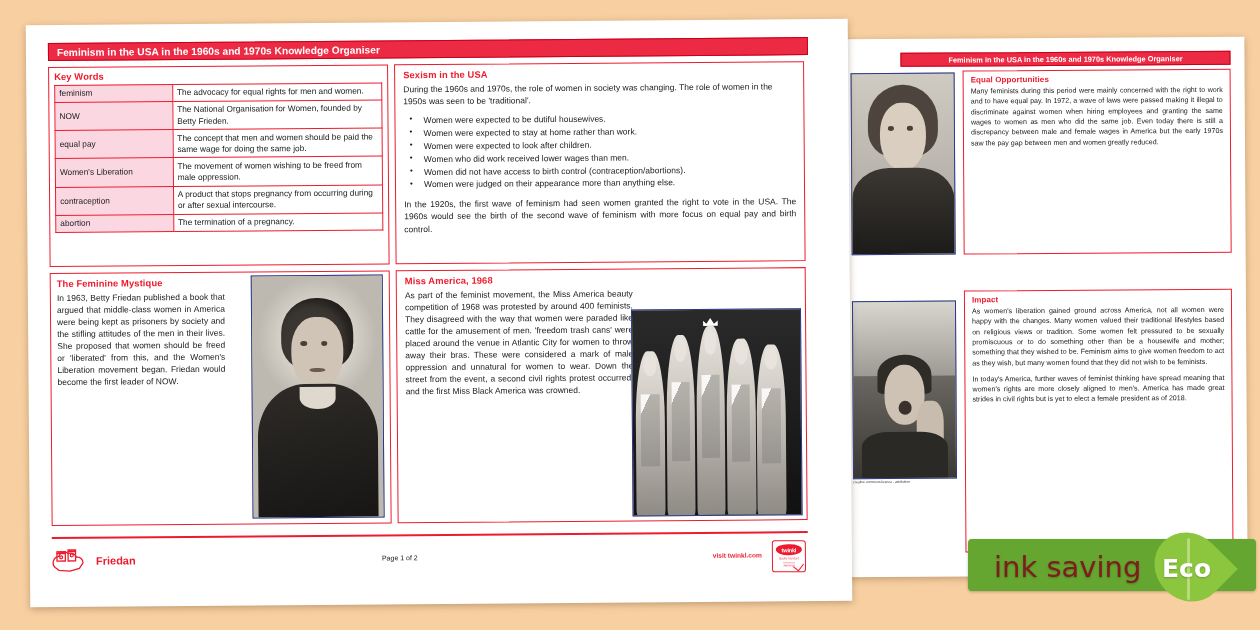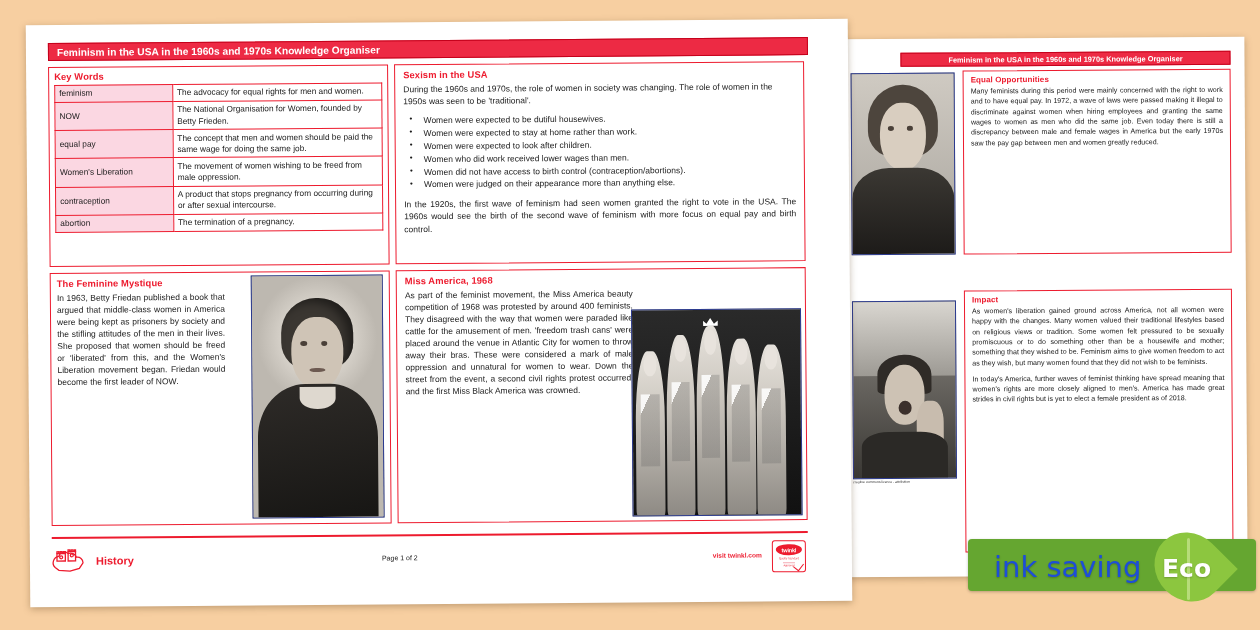--- a/index.html
+++ b/index.html
@@ -282,21 +282,21 @@
   #eco-overlay {
     position:absolute; left:968px; top:534px; width:288px; height:66px; z-index:20;
   }
   #eco-bar {
     position:absolute; left:0; top:5px; width:288px; height:52px;
     background:#65a630; border-radius:4px;
     box-shadow:0 1px 3px rgba(0,0,0,.25);
   }
   #eco-ink {
     position:absolute; left:26px; top:16px;
-    color:#1d4ed8; font-size:29px; font-weight:normal;
+    color:#7f1d1d; font-size:29px; font-weight:normal;
     text-shadow:0 1px 2px rgba(0,0,0,.25);
     font-family:"DejaVu Sans", sans-serif;
   }
   #eco-leaf {
     position:absolute; left:185px; top:0px; width:72px; height:66px;
     background:#8cc63f;
     border-radius:60% 0 60% 60%;
     transform:rotate(45deg);
   }
   #eco-leaf-vein {
@@ -446,21 +446,21 @@
                  a6 6 0 0 1 7 6 l-4 6 l-10 3 l-12 -1 z"></path>
         <rect x="5" y="5" width="9" height="8"></rect>
         <path d="M5 5 l0 -2 l2 0 l0 1.4 l1.6 0 l0 -1.4 l2 0 l0 1.4 l1.6 0 l0 -1.4 l1.8 0 l0 2"></path>
         <rect x="17" y="3" width="8" height="10"></rect>
         <path d="M17 3 l0 -2 l1.8 0 l0 1.4 l1.6 0 l0 -1.4 l1.8 0 l0 1.4 l1.6 0 l0 -1.4 l1.2 0 l0 2"></path>
         <circle cx="9.5" cy="9" r="1.6"></circle>
         <circle cx="21" cy="7" r="1.6"></circle>
       </g>
     </svg>
 
-    <div id="history-label">History</div>
+    <div id="history-label">Friedan</div>
     <div id="page-number">Page 1 of 2</div>
     <div id="visit-url">visit twinkl.com</div>
 
     <div id="twinkl-badge">
       <div class="blob">twinkl</div>
       <div class="sub1">Quality Standard</div>
       <div class="sub2">Approved</div>
       <div class="tick"></div>
     </div>
 

